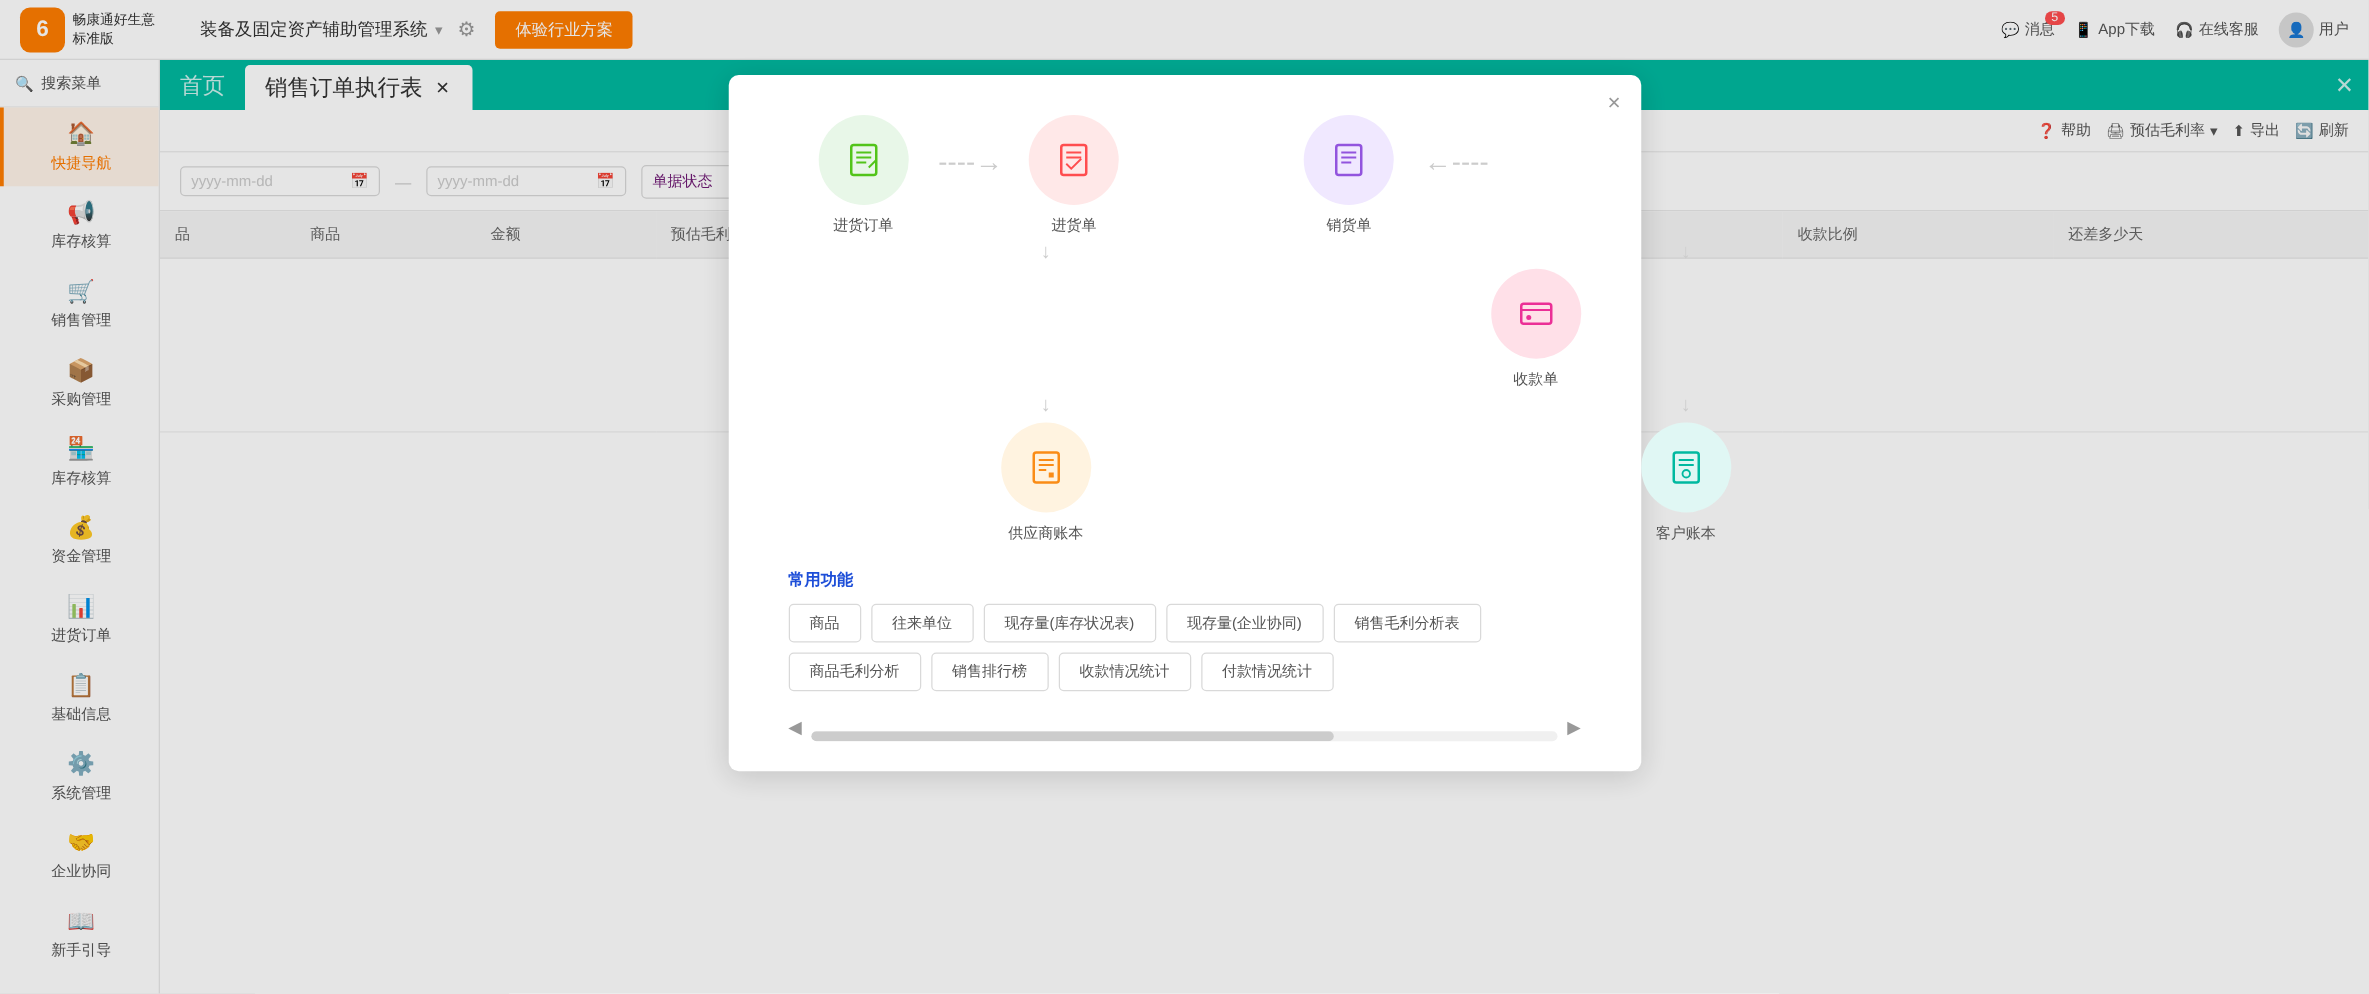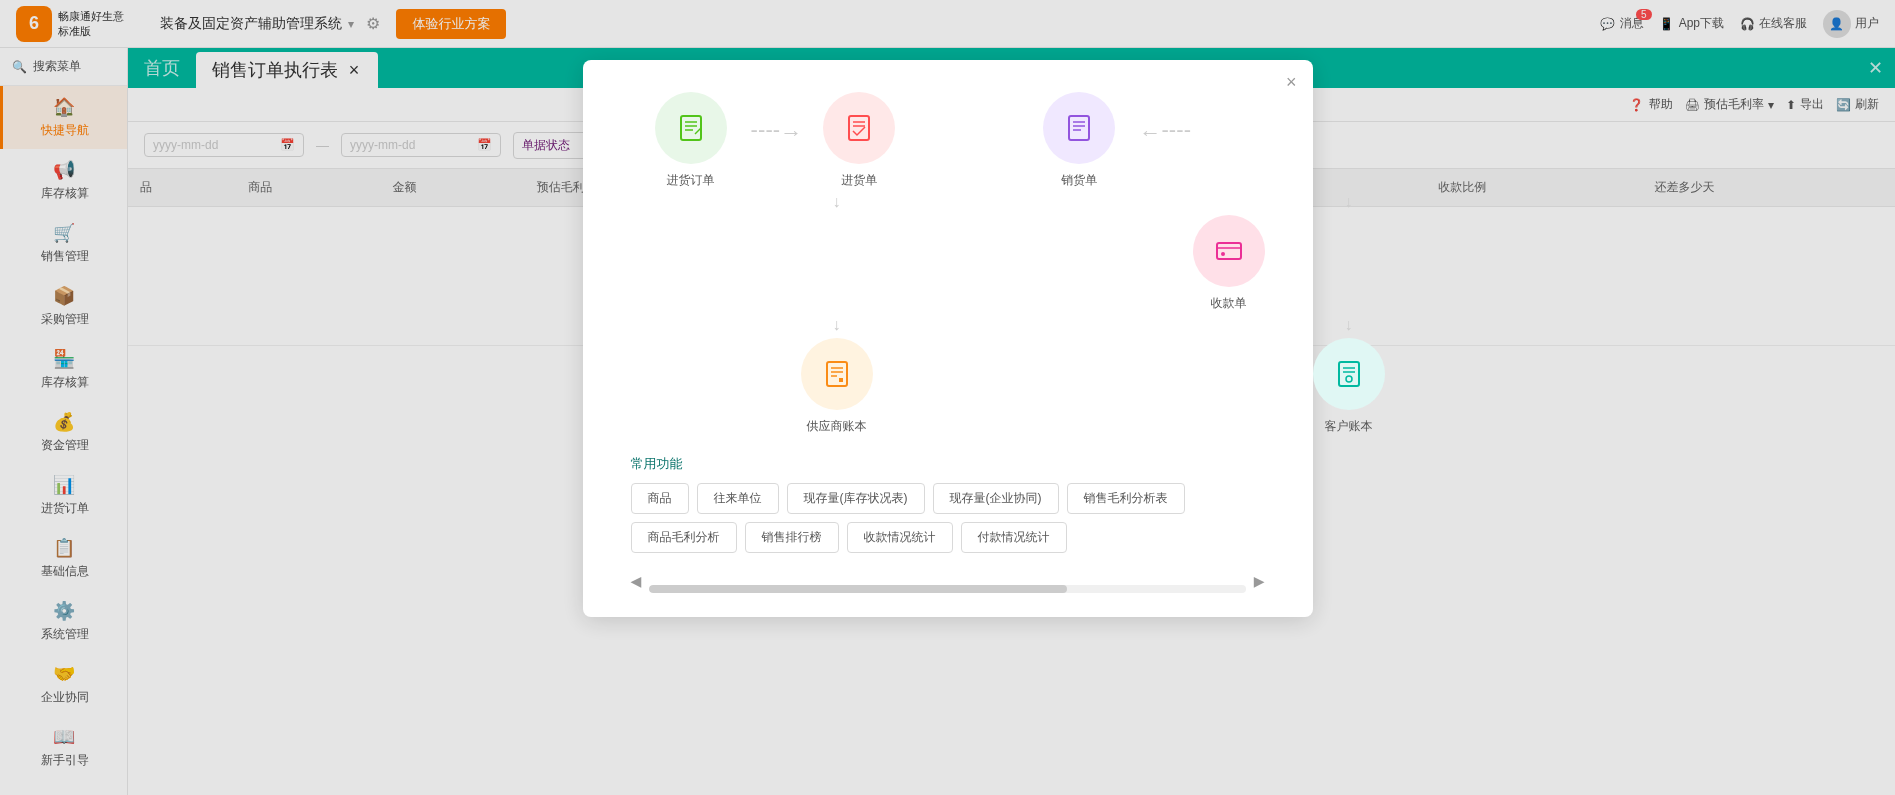--- a/index.html
+++ b/index.html
@@ -79,21 +79,21 @@
     
     .circle-green { background: #e8f7e8; color: #52c41a; }
     .circle-red { background: #ffe8e8; color: #ff4d4f; }
     .circle-purple { background: #f0e8ff; color: #9254de; }
     .circle-orange { background: #fff3e0; color: #fa8c16; }
     .circle-teal { background: #e0f7f4; color: #00b9a0; }
     .circle-pink { background: #ffe0e8; color: #eb2f96; }
 
     
     .common-section { margin-top: 20px; }
-    .common-title { font-size: 13px; color: #0f766e; font-weight: 400; margin-bottom: 10px; }
+    .common-title { font-size: 13px; color: #1d4ed8; font-weight: 700; margin-bottom: 10px; }
     .common-btns { display: flex; flex-wrap: wrap; gap: 8px; }
     .common-btn { border: 1px solid #d9d9d9; border-radius: 4px; padding: 6px 16px; font-size: 12px; color: #555; cursor: pointer; background: #fff; }
 
     
     .popup-scrollbar { margin-top: 16px; height: 8px; background: #f0f0f0; border-radius: 4px; overflow: hidden; }
     .popup-scrollbar-thumb { height: 8px; background: #ccc; border-radius: 4px; width: 70%; }
     .popup-scroll-row { display: flex; align-items: center; gap: 8px; }
     .popup-scroll-arrow { color: #999; cursor: pointer; font-size: 14px; }
 
     

